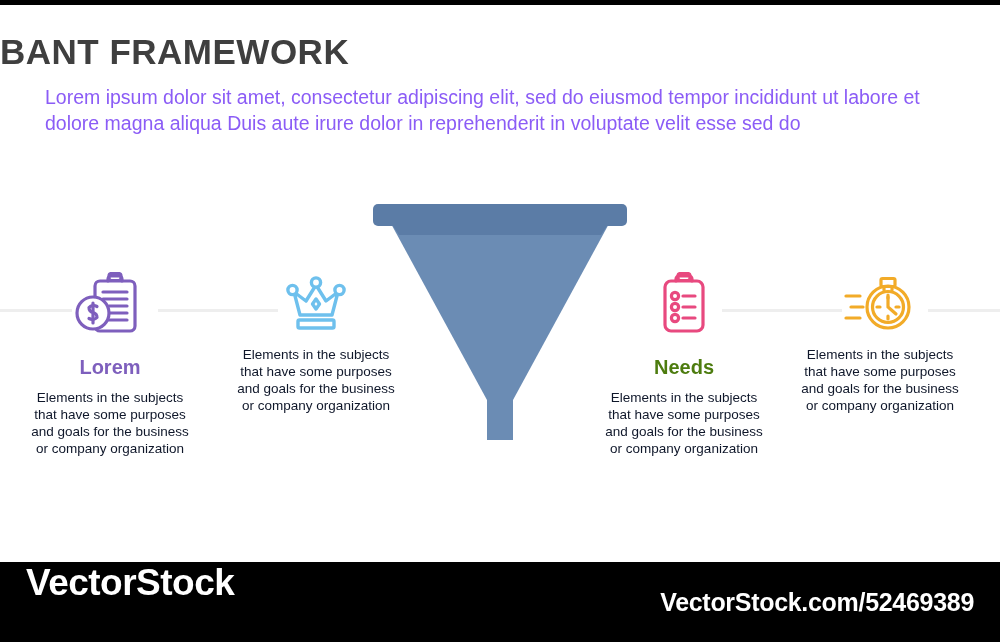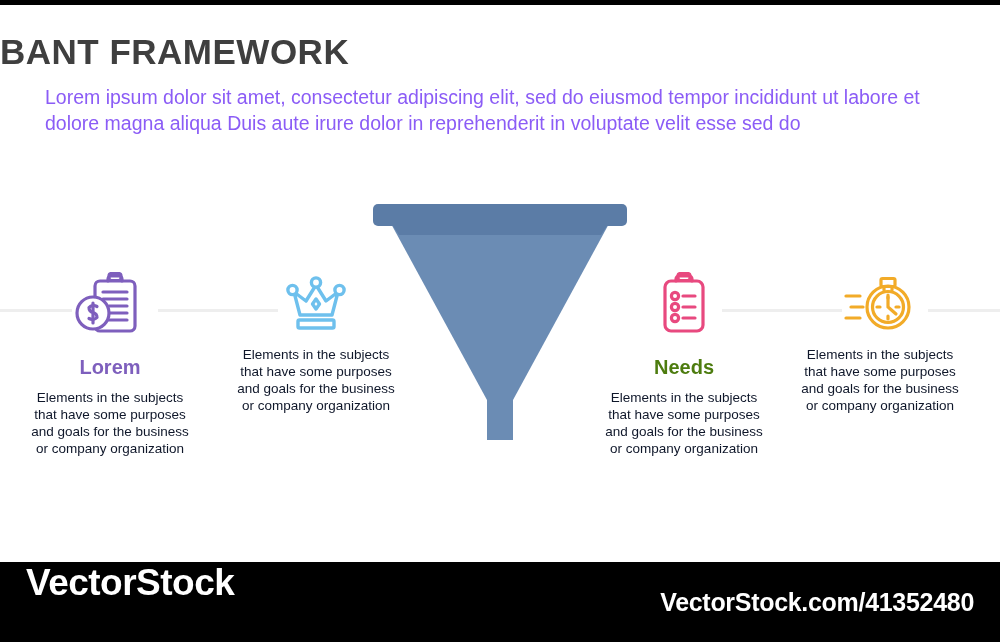--- a/index.html
+++ b/index.html
@@ -231,15 +231,15 @@
       </svg>
     </div>
     <div class="col-desc">Elements in the subjects
 that have some purposes
 and goals for the  business
 or company organization</div>
   </div>
 
   <div class="footer"></div>
   <div class="footer-logo">VectorStock</div>
-  <div class="footer-url">VectorStock.com/41352480</div>
+  <div class="footer-url">VectorStock.com/52469389</div>
 
 </div>
 
 </body></html>

